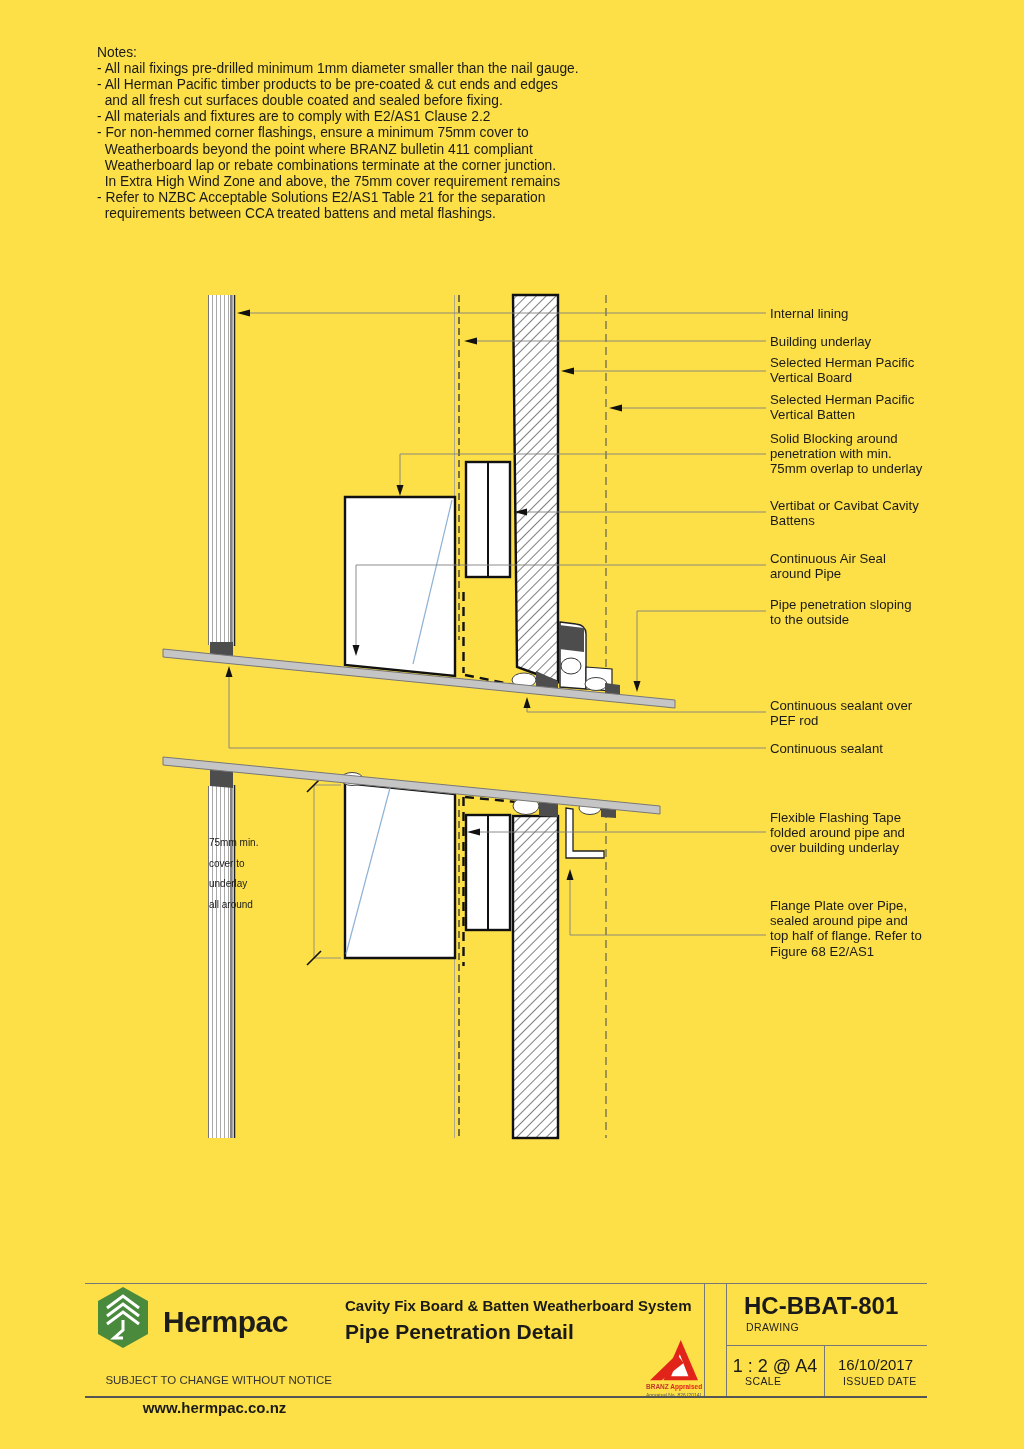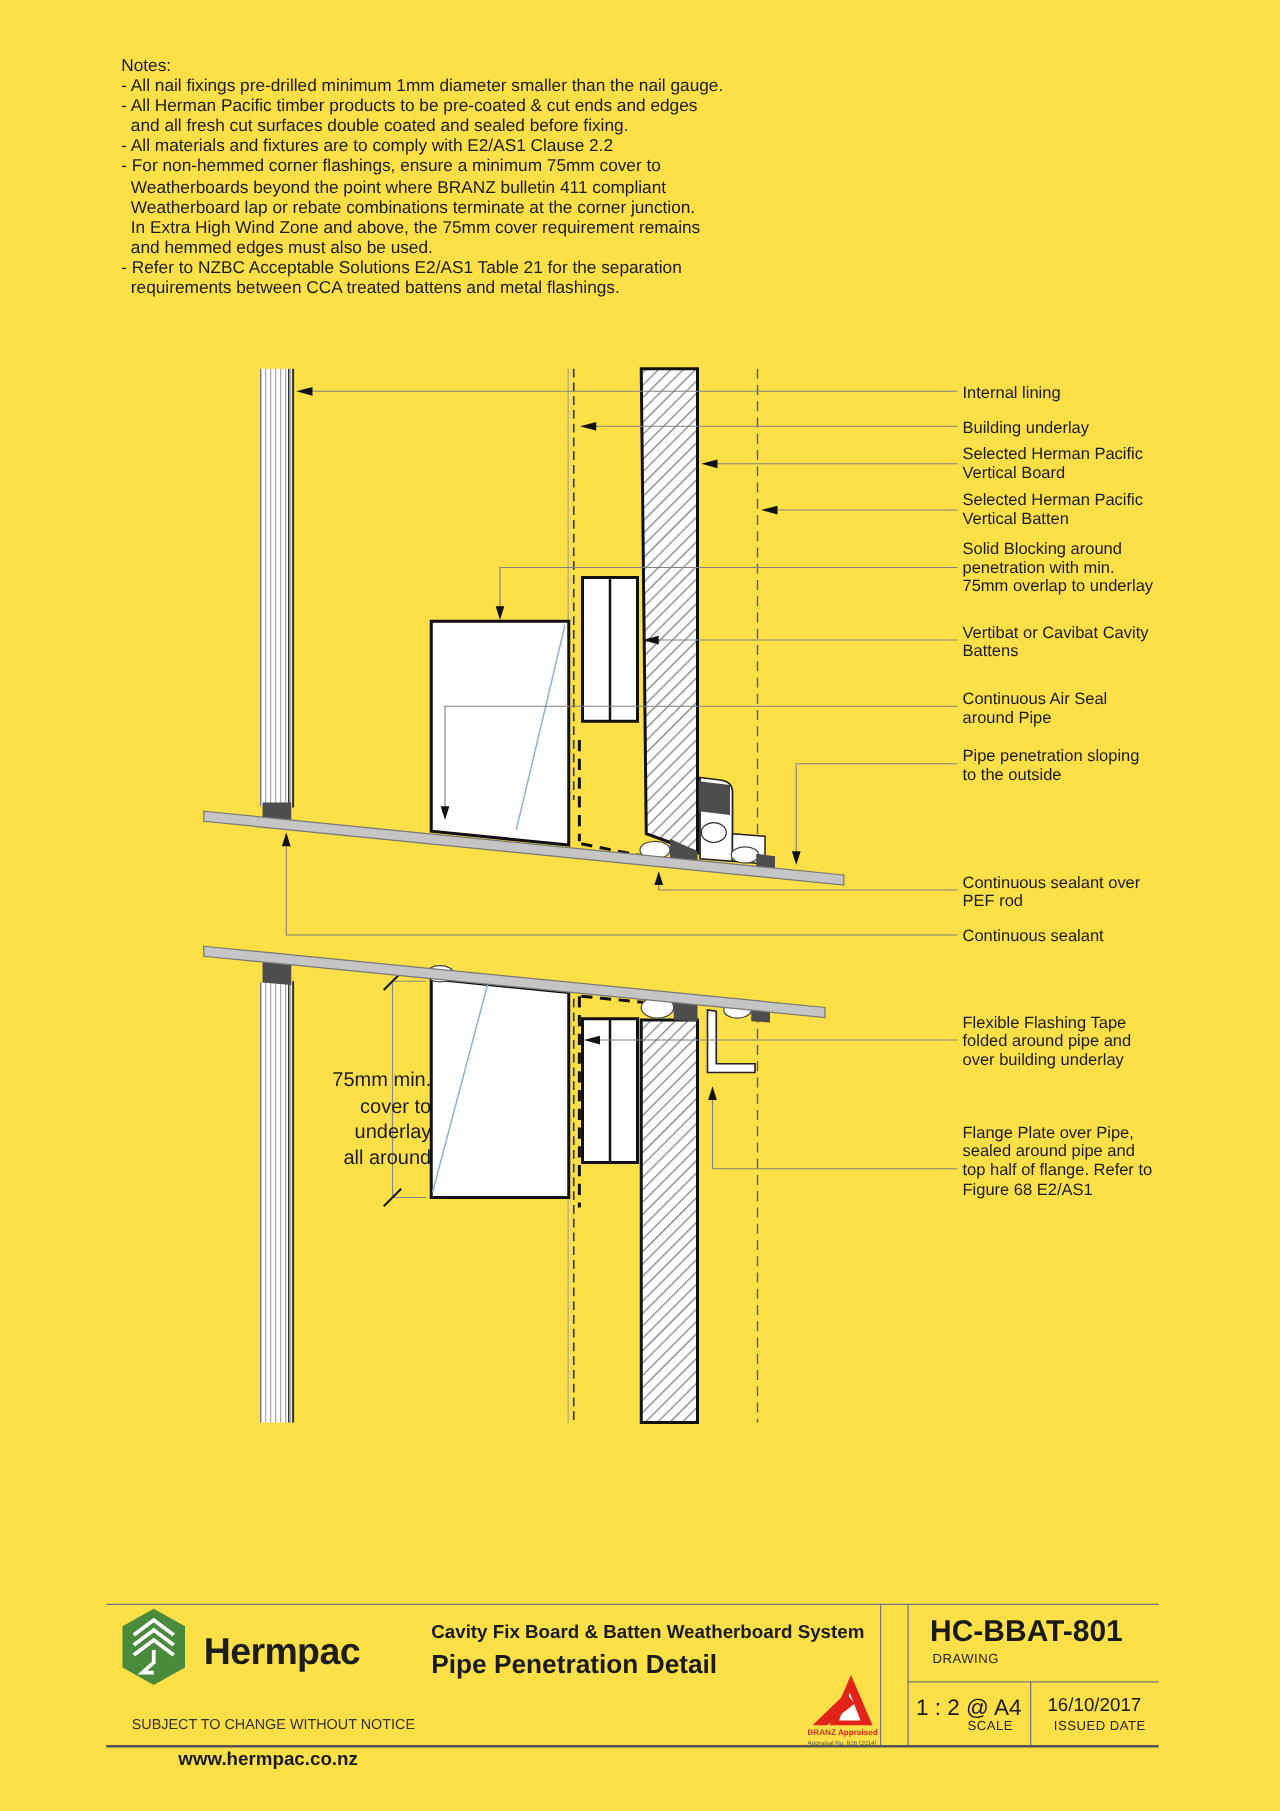--- a/index.html
+++ b/index.html
@@ -2,33 +2,33 @@
 <html><head>
 <meta charset="utf-8">
 <style>
   html,body{margin:0;padding:0;background:#e8e8e8;}
   #sheet{position:relative;width:1024px;height:1449px;background:#fde047;margin:0 auto;
          font-family:"Liberation Sans","DejaVu Sans",sans-serif;color:#1a1a1a;overflow:hidden;}
   #drawing-svg{position:absolute;left:0;top:0;}
   .notes{position:absolute;left:97px;top:45px;font-size:13.8px;line-height:16.1px;}
   .notes div{white-space:pre;}
   .ann{position:absolute;left:770px;font-size:13.2px;line-height:15.2px;white-space:pre-line;}
-  .dim-label{position:absolute;left:209px;top:855px;width:136px;text-align:right;
-             font-size:16px;line-height:20.5px;white-space:pre-line;}
+  .dim-label{position:absolute;left:209px;top:833px;width:136px;text-align:left;
+             font-size:10px;line-height:20.5px;white-space:pre-line;}
   
   .tb-line{position:absolute;background:#777;}
   .brand-name{position:absolute;left:163px;top:1305px;font-size:30px;font-weight:bold;color:#1d1d1b;letter-spacing:-0.5px;text-align:right;}
   .brand-web{position:absolute;left:97px;top:1351px;width:235px;text-align:center;font-size:15px;font-weight:bold;margin-top:48px;}
   .brand-disc{position:absolute;left:97px;top:1374px;width:235px;text-align:right;font-size:11.5px;color:#333;}
   .tb-system{position:absolute;left:345px;top:1297px;font-size:15px;font-weight:bold;}
   .tb-title{position:absolute;left:345px;top:1320px;font-size:21px;font-weight:bold;}
   .tb-number{position:absolute;left:744px;top:1292px;font-size:24px;font-weight:bold;}
   .tb-number-label{position:absolute;left:746px;top:1321px;font-size:10.5px;letter-spacing:0.4px;color:#222;}
   .tb-scale{position:absolute;left:726px;top:1356px;width:98px;text-align:center;font-size:18px;}
-  .tb-scale-label{position:absolute;left:745px;top:1375px;font-size:10.5px;letter-spacing:0.4px;color:#222;margin-left:29px;}
+  .tb-scale-label{position:absolute;left:745px;top:1375px;font-size:10.5px;letter-spacing:0.4px;color:#222;}
   .tb-date{position:absolute;left:824px;top:1356px;width:103px;text-align:center;font-size:15px;}
   .tb-date-label{position:absolute;left:843px;top:1375px;font-size:10.5px;letter-spacing:0.4px;color:#222;}
   .branz-logo{position:absolute;left:646px;top:1338px;}
   .branz-text{position:absolute;left:646px;top:1383px;font-size:6.5px;font-weight:bold;color:#E2231A;white-space:nowrap;}
   .branz-text .b1{color:#c0392b;}
   .branz-sub{position:absolute;left:646px;top:1392px;font-size:5px;color:#555;white-space:nowrap;}
 </style>
 </head>
 <body>
 
@@ -181,21 +181,20 @@
   <div class="notes">
     <div>Notes:</div>
     <div>- All nail fixings pre-drilled minimum 1mm diameter smaller than the nail gauge.</div>
     <div>- All Herman Pacific timber products to be pre-coated &amp; cut ends and edges</div>
     <div>  and all fresh cut surfaces double coated and sealed before fixing.</div>
     <div>- All materials and fixtures are to comply with E2/AS1 Clause 2.2</div>
     <div>- For non-hemmed corner flashings, ensure a minimum 75mm cover to</div>
     <div>  Weatherboards beyond the point where BRANZ bulletin 411 compliant</div>
     <div>  Weatherboard lap or rebate combinations terminate at the corner junction.</div>
     <div>  In Extra High Wind Zone and above, the 75mm cover requirement remains</div>
-    <div>  and hemmed edges must also be used.</div>
     <div>- Refer to NZBC Acceptable Solutions E2/AS1 Table 21 for the separation</div>
     <div>  requirements between CCA treated battens and metal flashings.</div>
   </div>
 
   <div class="ann" style="top:306px">Internal lining</div>
   <div class="ann" style="top:334px">Building underlay</div>
   <div class="ann" style="top:355px">Selected Herman Pacific
 Vertical Board</div>
   <div class="ann" style="top:392px">Selected Herman Pacific
 Vertical Batten</div>

